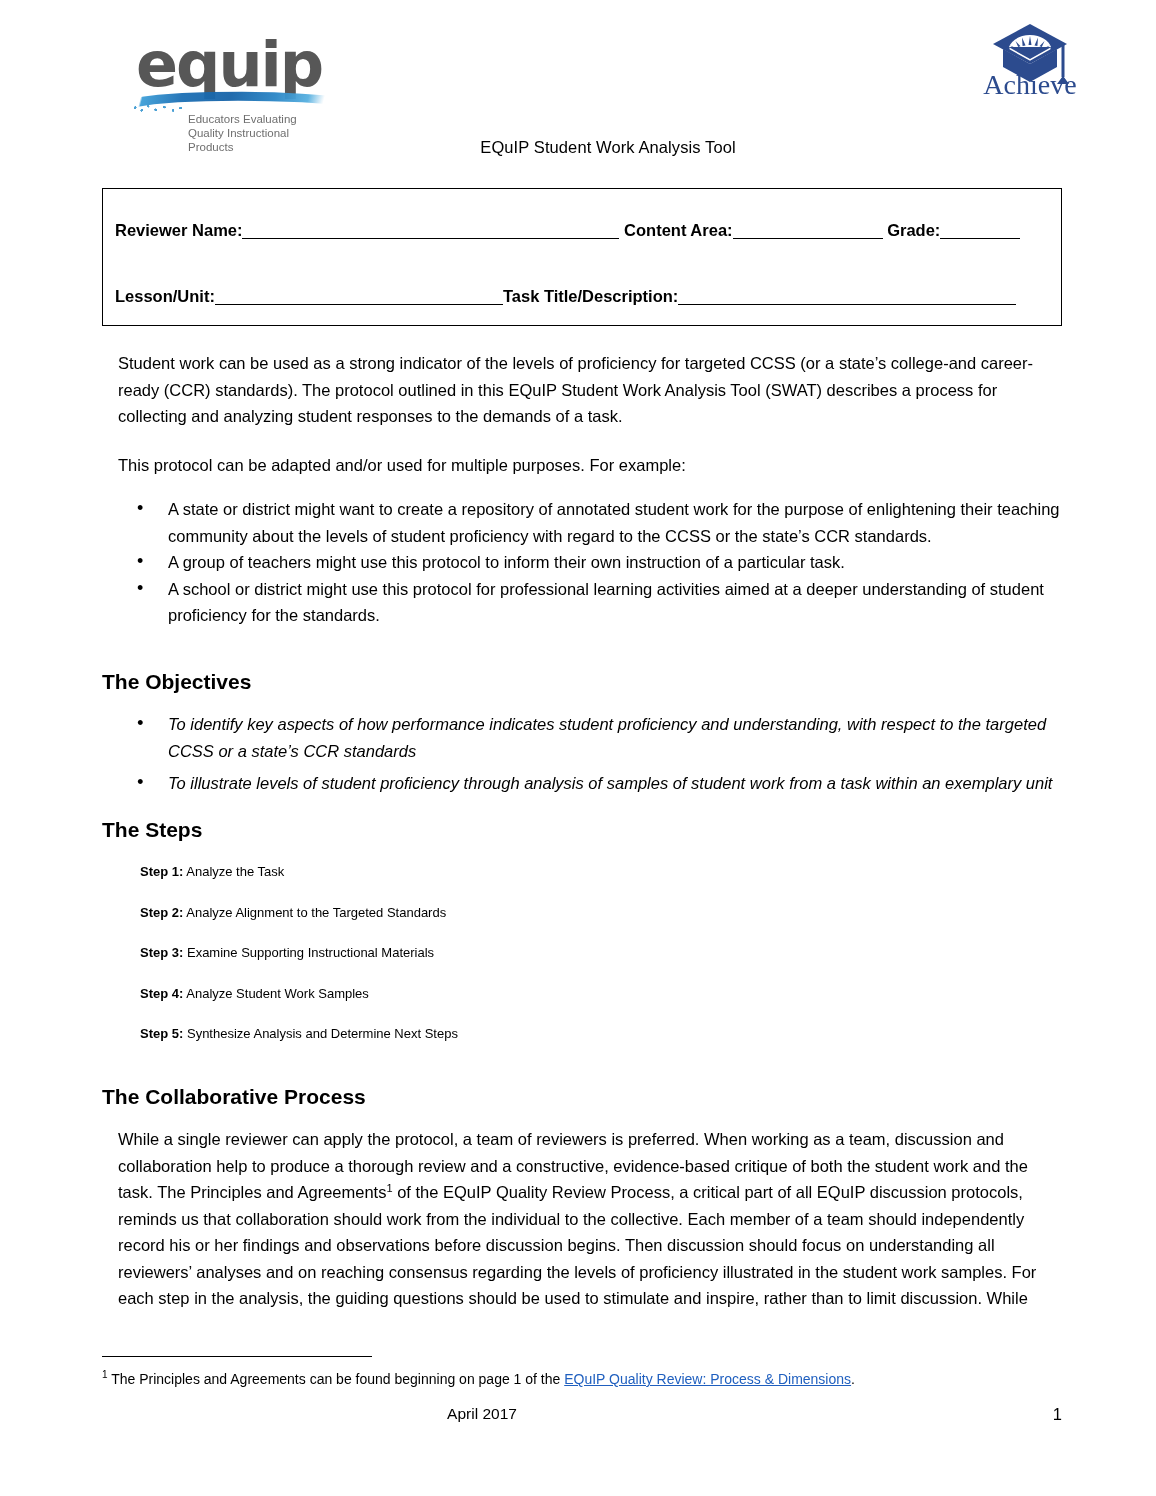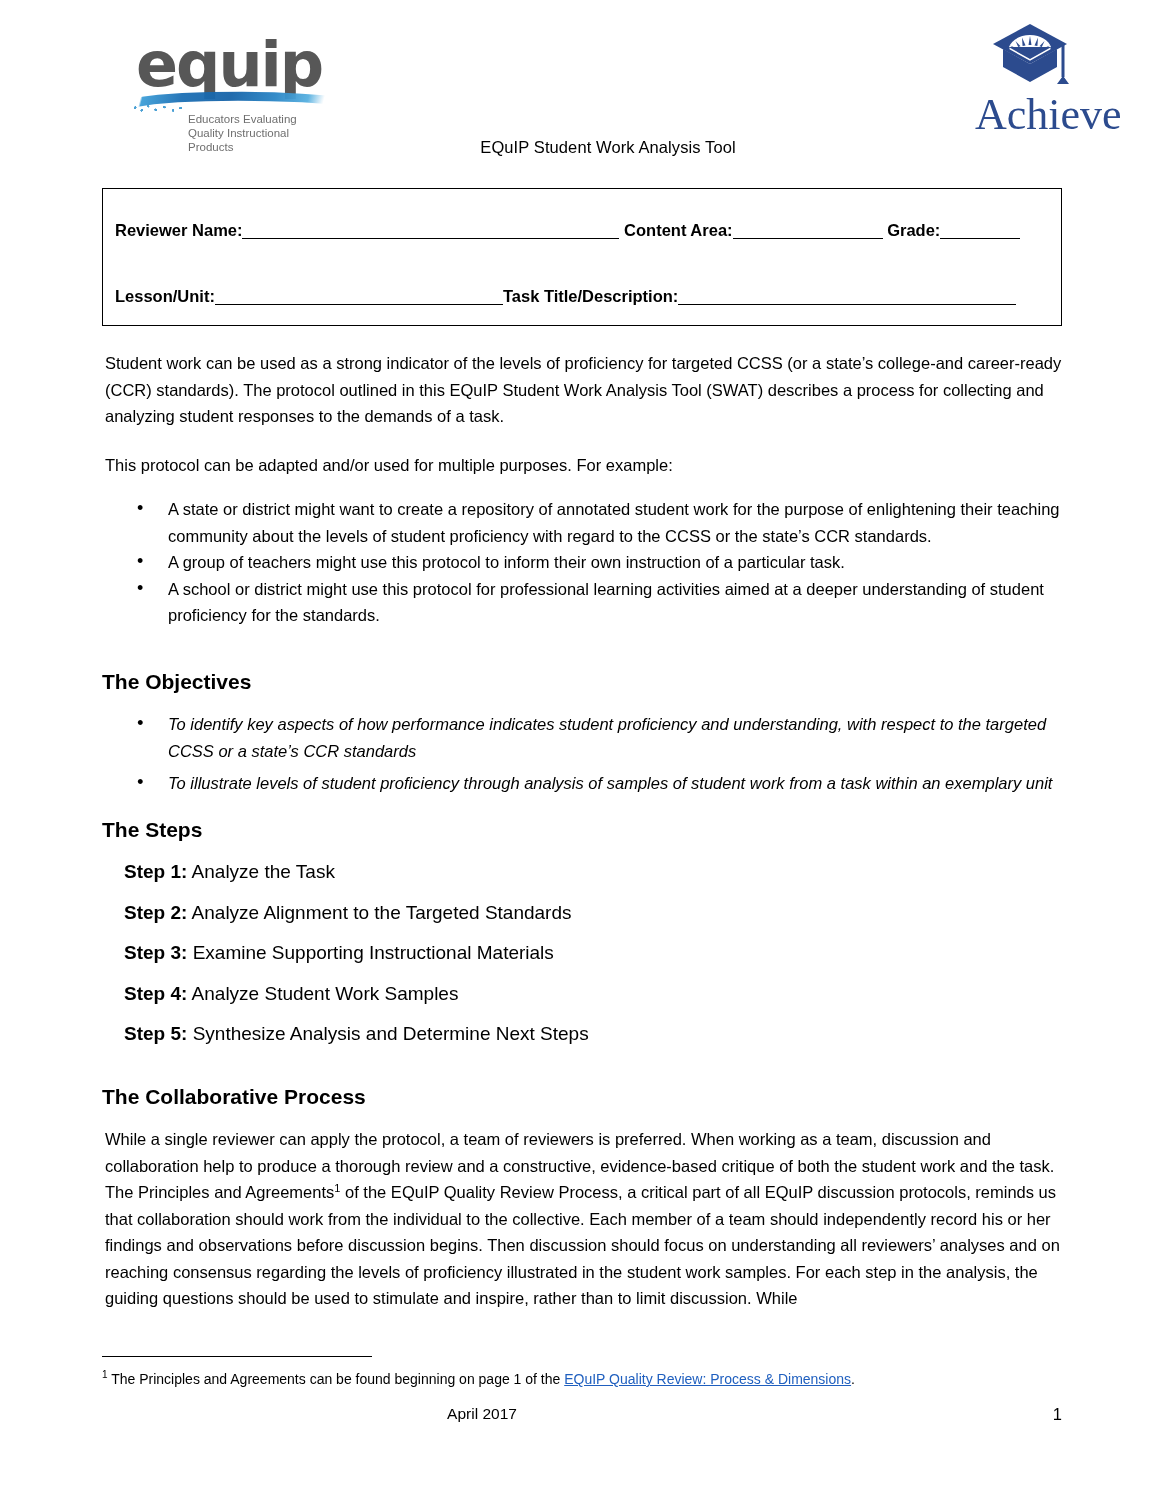--- a/index.html
+++ b/index.html
@@ -79,25 +79,25 @@
     position: absolute;
     left: 975px;
     top: 20px;
     width: 110px;
     height: 105px;
   }
   .logo-achieve svg { display: block; }
   .logo-achieve .ach-word {
     position: absolute;
     left: 0px;
-    top: 78px;
+    top: 48px;
     width: 110px;
     text-align: center;
     font-family: "Liberation Serif", serif;
-    font-size: 44px;
+    font-size: 28px;
     line-height: 34px;
     color: #2c4b8e;
   }
 
   
   .doc-title {
     position: absolute;
     left: 0;
     top: 138px;
     width: 1156px;
@@ -143,21 +143,21 @@
   .fill.w-task       { width: 338px; }
 
   
   .content {
     position: absolute;
     left: 102px;
     top: 350px;
     width: 960px;
   }
   p.body {
-    margin: 0 0 22px 3px;
+    margin: 0 0 22px 16px;
     font-size: 16.5px;
     line-height: 26.5px;
     text-align: left;
   }
   p.body.tight { margin-bottom: 18px; }
   ul.bullets {
     margin: 0 0 20px 0;
     padding: 0 0 0 66px;
     list-style: none;
   }
@@ -178,23 +178,23 @@
   ul.bullets.italic li { font-style: italic; margin-top: 6px; }
 
   h2.section {
     margin: 0 0 16px 0;
     font-size: 21px;
     font-weight: bold;
     line-height: 26.5px;
   }
   .steps { margin: 0 0 8px 0; }
   .step-line {
-    font-size: 19px;
+    font-size: 13px;
     line-height: 26.5px;
-    margin: 0 0 14px 22px;
+    margin: 0 0 14px 38px;
   }
   .step-line b { font-weight: bold; }
 
   .spacer-objectives { height: 20px; }
   .spacer-collab { height: 22px; }
 
   sup.fn {
     font-size: 11px;
     vertical-align: super;
     line-height: 0;

